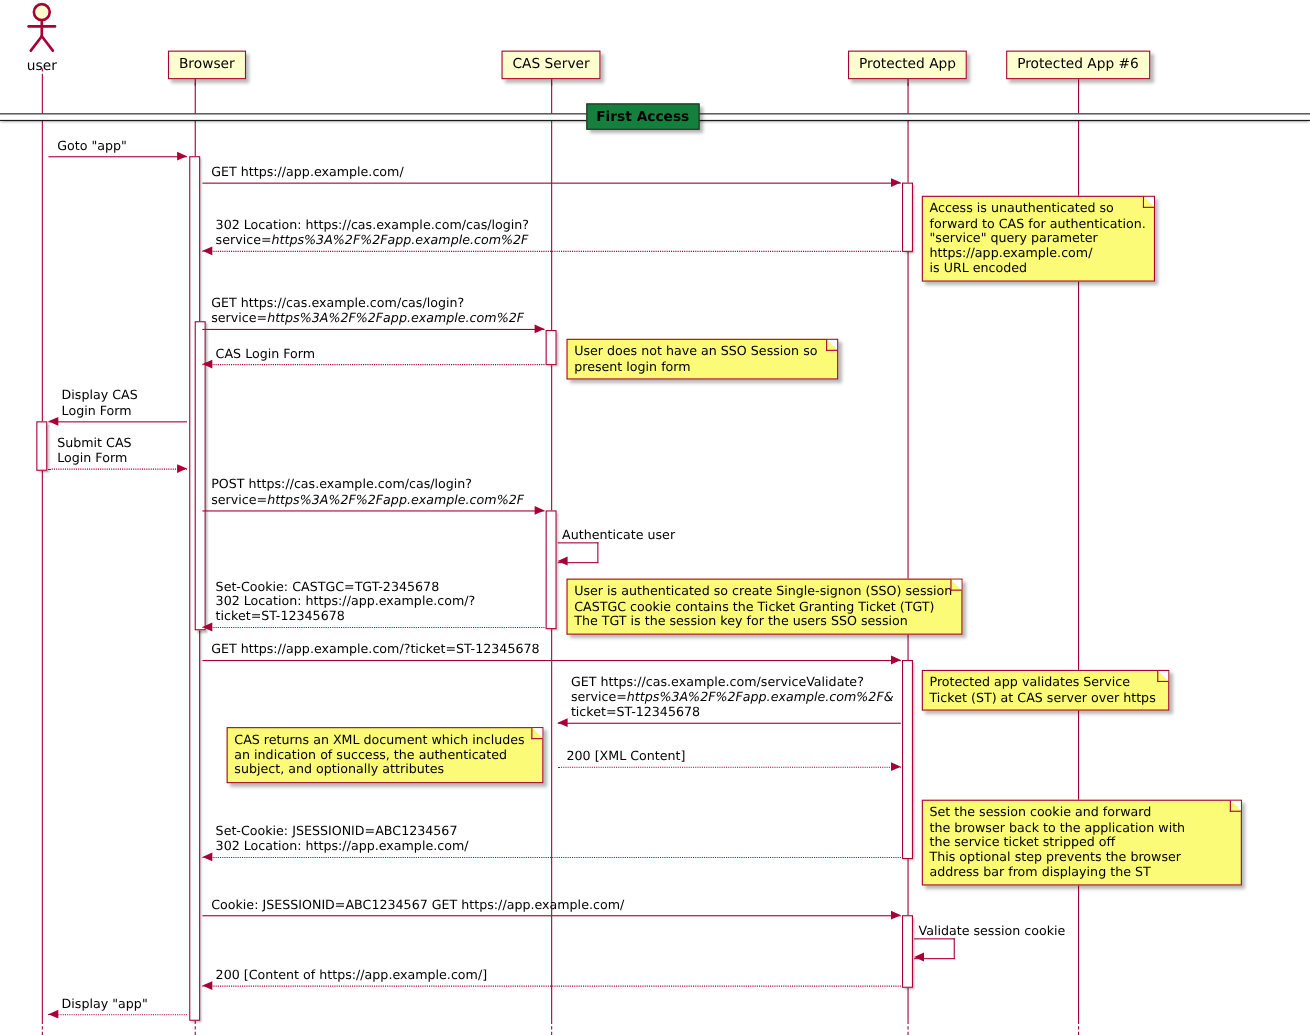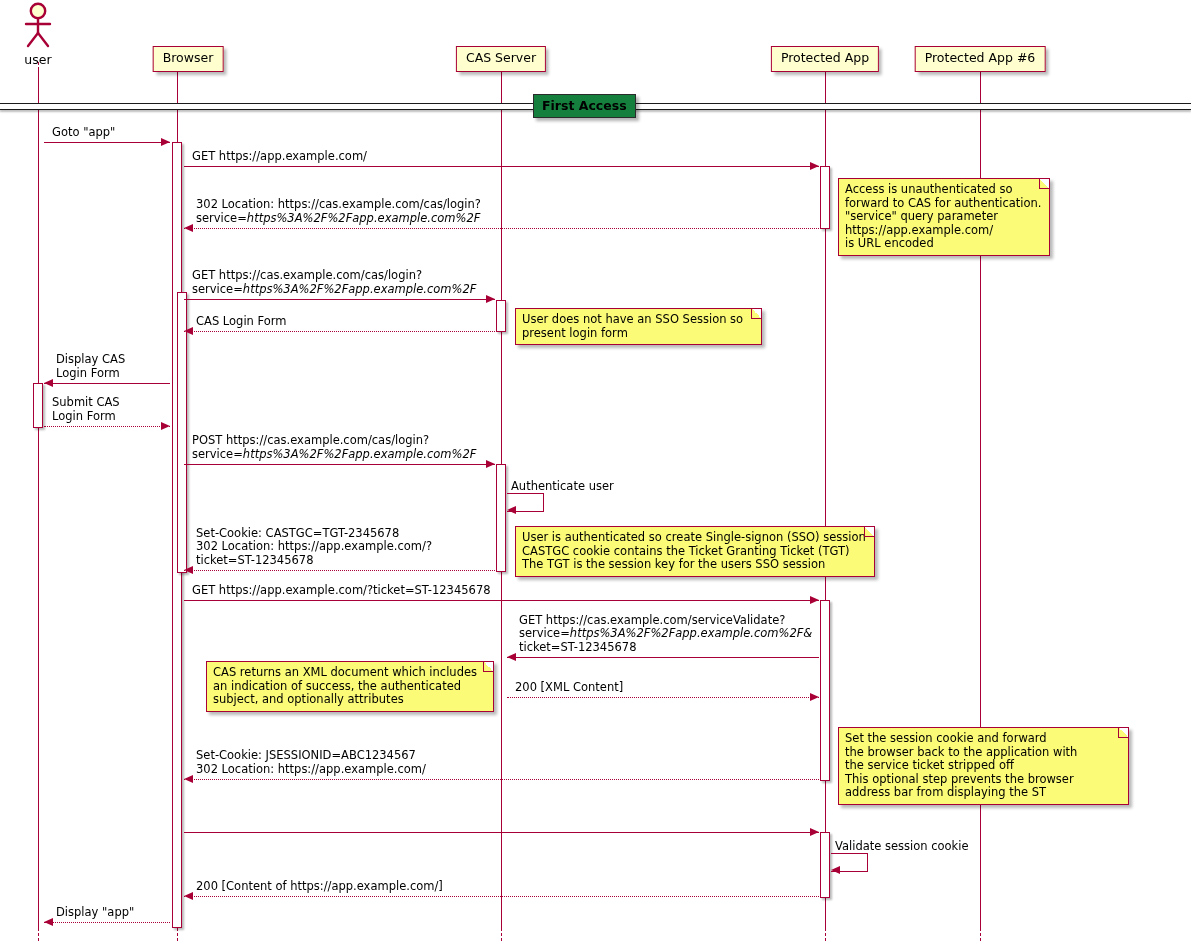--- a/index.html
+++ b/index.html
@@ -172,39 +172,42 @@
     <div class="arrowhead left" style="left: 507px; top: 653px;"></div>
     <div class="msg-label" style="top: 613.5px; left: 519px;">GET https://cas.example.com/serviceValidate?<br>service=<span class="it">https%3A%2F%2Fapp.example.com%2F&amp;</span><br>ticket=ST-12345678</div>
     <div class="msg dotted" style="left: 507px; top: 697px; width: 312px;"></div>
     <div class="arrowhead right" style="left: 810px; top: 693px;"></div>
     <div class="msg-label" style="top: 680.5px; left: 515px;">200 [XML Content]</div>
     <div class="msg dotted" style="left: 184px; top: 779px; width: 635px;"></div>
     <div class="arrowhead left" style="left: 184px; top: 775px;"></div>
     <div class="msg-label" style="top: 749px; left: 196px;">Set-Cookie: JSESSIONID=ABC1234567<br>302 Location: https://app.example.com/</div>
     <div class="msg" style="left: 184px; top: 832px; width: 635px;"></div>
     <div class="arrowhead right" style="left: 810px; top: 828px;"></div>
+    <div class="msg-label" style="top: 815.5px; left: 192px;">Cookie: JSESSIONID=ABC1234567 GET https://app.example.com/</div>
     <div class="selfmsg" style="left: 831px; top: 853px; width: 36px; height: 17px;"></div>
     <div class="arrowhead left" style="left: 831px; top: 865.5px;"></div>
     <div class="msg-label" style="left: 835px; top: 840px;">Validate session cookie</div>
     <div class="msg dotted" style="left: 184px; top: 896px; width: 635px;"></div>
     <div class="arrowhead left" style="left: 184px; top: 892px;"></div>
     <div class="msg-label" style="top: 879.5px; left: 196px;">200 [Content of https://app.example.com/]</div>
     <div class="msg dotted" style="left: 44px; top: 922px; width: 126px;"></div>
     <div class="arrowhead left" style="left: 44px; top: 918px;"></div>
     <div class="msg-label" style="top: 905.5px; left: 56px;">Display "app"</div>
     <div class="note" style="left: 838px; top: 178px; width: 212px;">Access is unauthenticated so
 forward to CAS for authentication.
 "service" query parameter
 https://app.example.com/
 is URL encoded<div class="dogear"></div></div>
     <div class="note" style="left: 515px; top: 308px; width: 247px;">User does not have an SSO Session so
 present login form<div class="dogear"></div></div>
     <div class="note" style="left: 515px; top: 526px; width: 360px;">User is authenticated so create Single-signon (SSO) session
 CASTGC cookie contains the Ticket Granting Ticket (TGT)
 The TGT is the session key for the users SSO session<div class="dogear"></div></div>
+    <div class="note" style="left: 838px; top: 609px; width: 225px;">Protected app validates Service
+Ticket (ST) at CAS server over https<div class="dogear"></div></div>
     <div class="note" style="left: 206px; top: 661px; width: 288px;">CAS returns an XML document which includes
 an indication of success, the authenticated
 subject, and optionally attributes<div class="dogear"></div></div>
     <div class="note" style="left: 838px; top: 727px; width: 291px;">Set the session cookie and forward
 the browser back to the application with
 the service ticket stripped off
 This optional step prevents the browser
 address bar from displaying the ST<div class="dogear"></div></div>
   </div>
 

